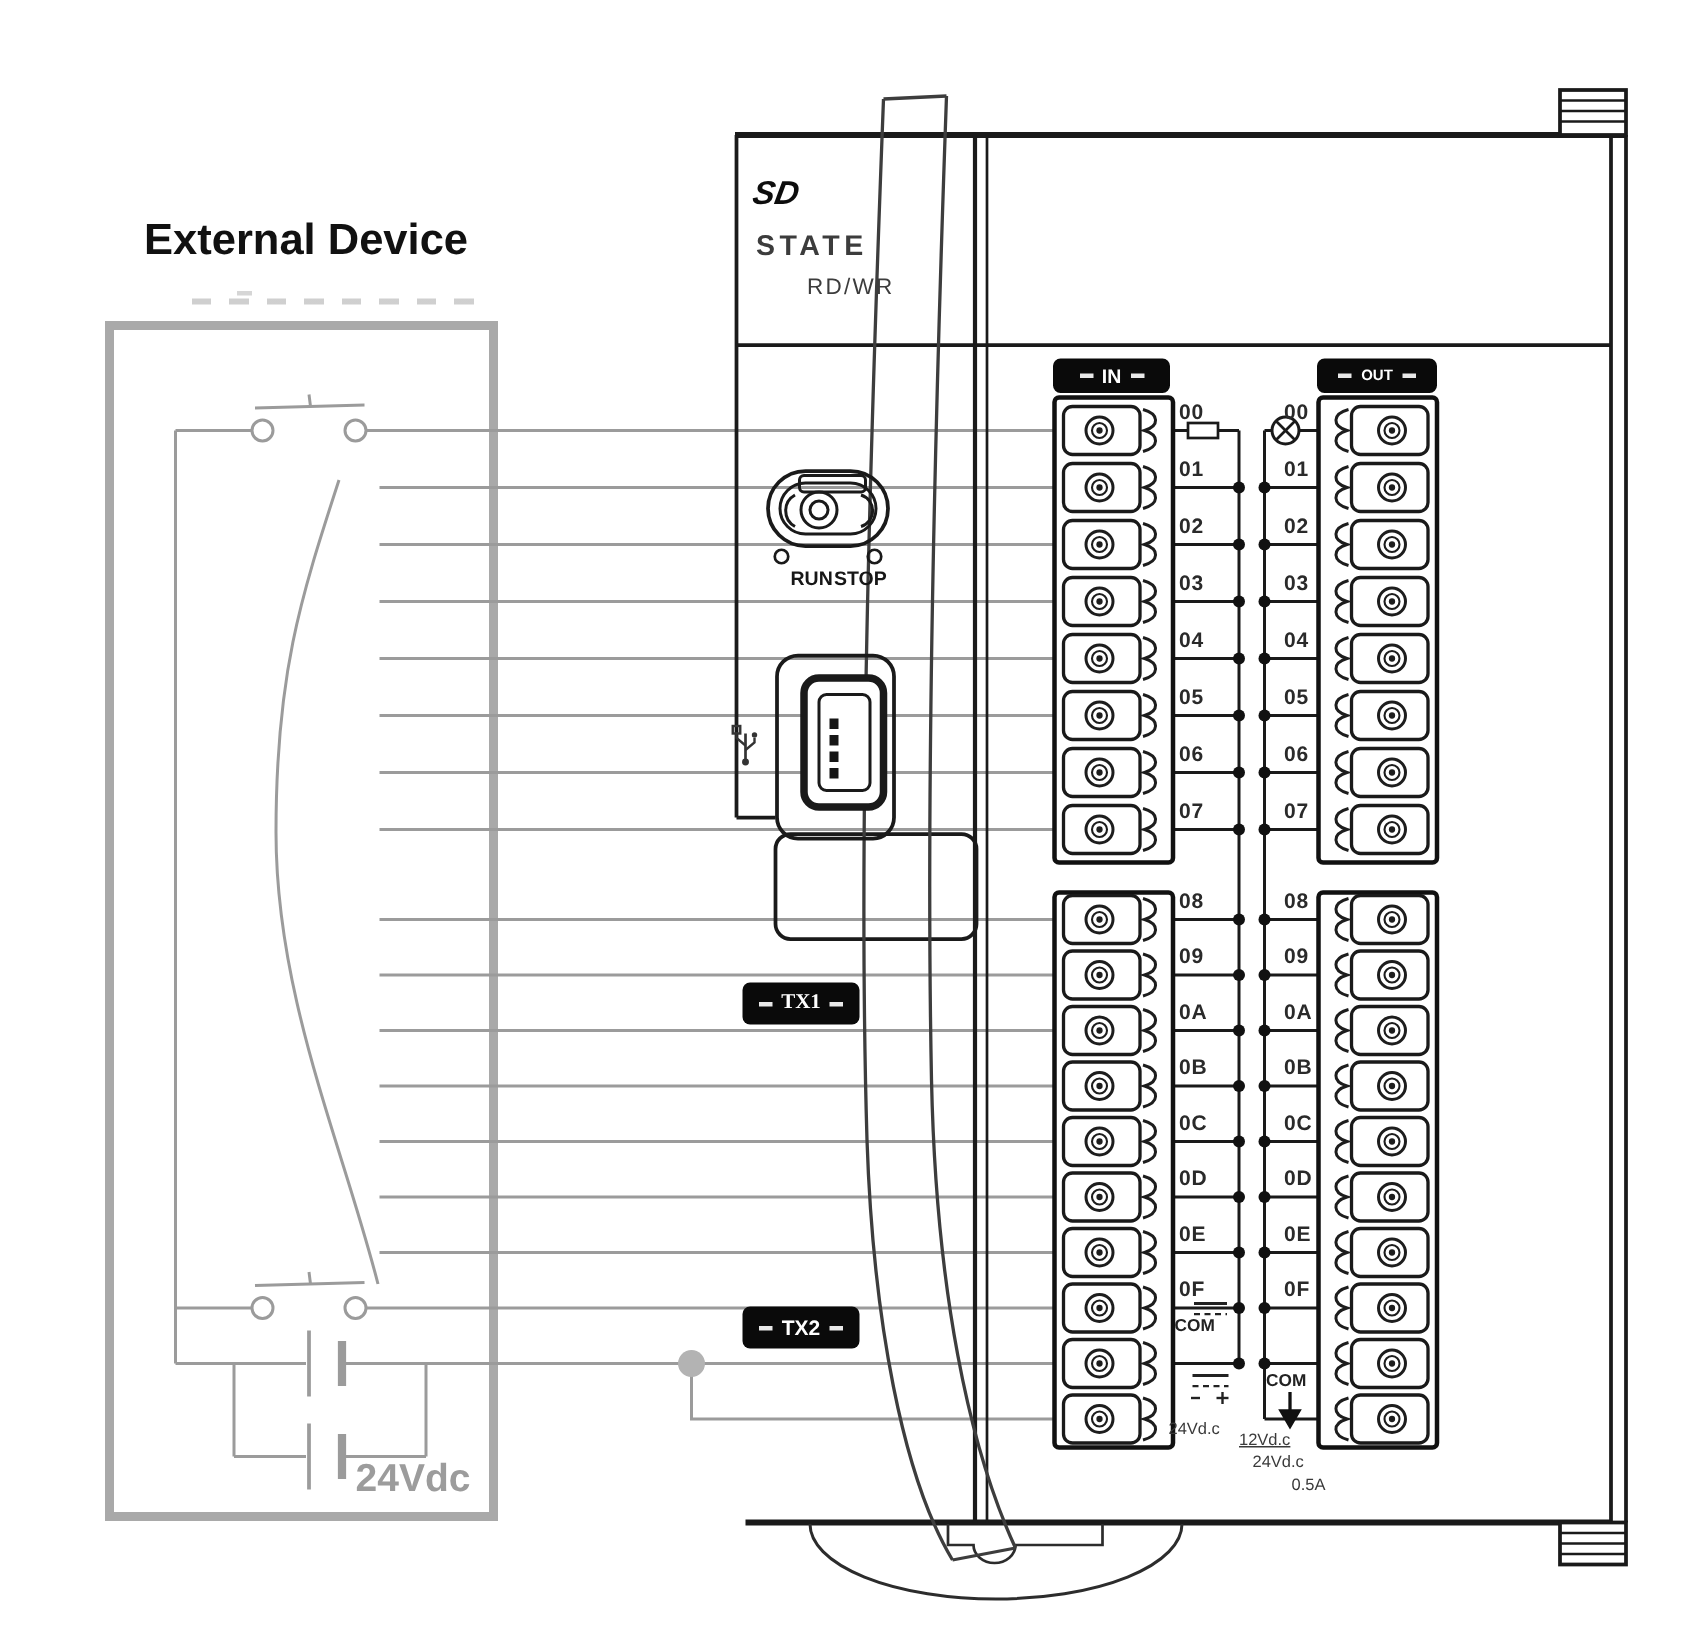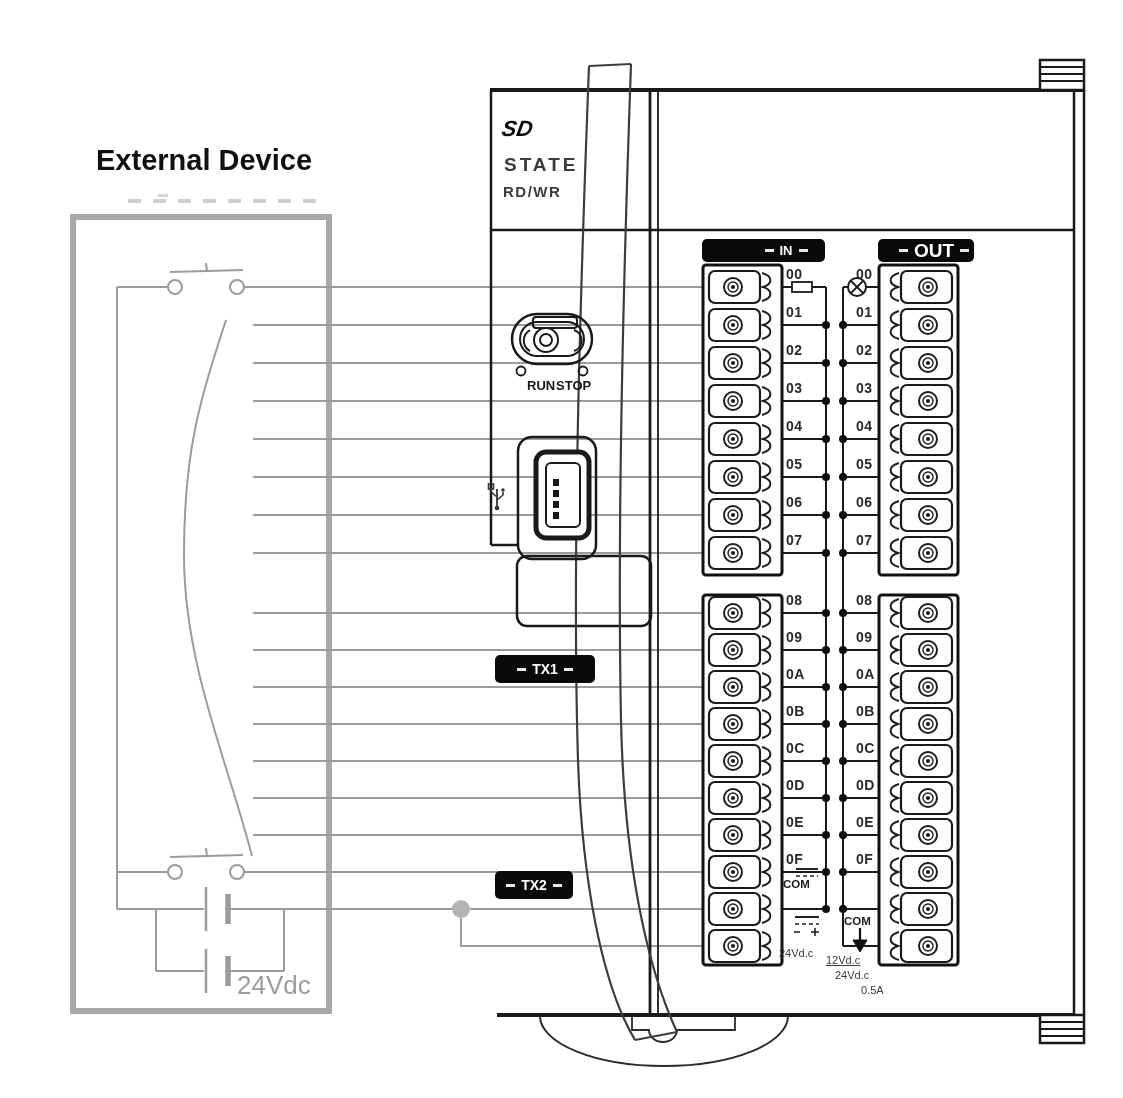--- a/index.html
+++ b/index.html
@@ -1,24 +1,24 @@
 <!DOCTYPE html>
 <html><head>
 <meta charset="utf-8">
 <style>
   html,body{margin:0;padding:0;background:#fff;}
   .stage{position:relative;width:1123px;height:1098px;background:#fff;overflow:hidden;
          font-family:"Liberation Sans",sans-serif;}
   .stage svg{position:absolute;left:0;top:0;}
   .lbl{position:absolute;white-space:nowrap;color:#1a1a1a;line-height:1;}
   .title{font-size:29px;font-weight:700;color:#111;}
-  .gray-big{font-size:26px;color:var(--muted,#9c9c9c);font-weight:400;}
+  .gray-big{font-size:26px;color:var(--muted,#9c9c9c);font-weight:700;}
   .logo{font-size:22px;font-weight:900;font-style:italic;transform:skewX(-10deg);color:#0d0d0d;}
   .mod{font-size:19px;font-weight:700;color:#3c3c3c;letter-spacing:3px;}
-  .mod2{font-size:15px;font-weight:700;color:#3c3c3c;letter-spacing:1.5px;}
+  .mod2{font-size:15px;font-weight:400;color:#3c3c3c;letter-spacing:1.5px;margin-left:35px;}
   .sw{font-size:13px;font-weight:700;color:#171717;}
   .pill{position:absolute;background:var(--labelbg,#0a0a0a);color:#fff;display:flex;
         align-items:center;justify-content:center;gap:6px;border-radius:5px;
         font-weight:700;}
   .pill .dash{width:9px;height:3px;background:#e8e8e8;flex:none;}
   .pill span{line-height:1;}
   .chan{position:absolute;font-size:14px;font-weight:700;color:#2a2a2a;letter-spacing:.5px;
         white-space:nowrap;line-height:1;text-align:right;}
   .com{font-size:11.5px;font-weight:700;color:#222;}
   .rate{font-size:11px;font-weight:400;color:#3a3a3a;}
@@ -436,37 +436,37 @@
 
   <div class="lbl gray-big" style="left:237px;top:972px;">24Vdc</div>
 
   <div class="lbl logo" style="left:502px;top:118px;">SD</div>
   <div class="lbl mod" style="left:504px;top:155px;">STATE</div>
   <div class="lbl mod2" style="left:503px;top:184px;">RD/WR</div>
 
   <div class="lbl sw" style="left:503px;top:379px;margin-left:24px;">RUN</div>
   <div class="lbl sw" style="left:556px;top:379px;">STOP</div>
 
-  <div class="pill" style="left:495px;top:655px;width:100px;height:28px;font-size:14px;">
+  <div class="pill" style="left:495px;top:655px;width:78px;height:28px;font-size:14px;font-family:Liberation Serif, serif;">
     <span class="dash"></span>
     <span>TX1</span>
     <span class="dash"></span>
   </div>
   <div class="pill" style="left:495px;top:871px;width:78px;height:28px;font-size:14px;">
     <span class="dash"></span>
     <span>TX2</span>
     <span class="dash"></span>
   </div>
 
-  <div class="pill" style="left:702px;top:239px;width:78px;height:23px;font-size:13px;padding-left:45px;">
+  <div class="pill" style="left:702px;top:239px;width:78px;height:23px;font-size:13px;">
     <span class="dash"></span>
     <span>IN</span>
     <span class="dash"></span>
   </div>
-  <div class="pill" style="left:878px;top:239px;width:80px;height:23px;font-size:19px;padding-left:16px;">
+  <div class="pill" style="left:878px;top:239px;width:80px;height:23px;font-size:10px;">
     <span class="dash"></span>
     <span>OUT</span>
     <span class="dash"></span>
   </div>
 
   <div class="lbl com" style="left:783px;top:879px;">COM</div>
   <div class="lbl com" style="left:844px;top:916px;">COM</div>
 
   <div class="lbl rate" style="left:779px;top:948px;">24Vd.c</div>
   <div class="lbl rate" style="left:826px;top:955px;text-decoration:underline;">12Vd.c</div>

